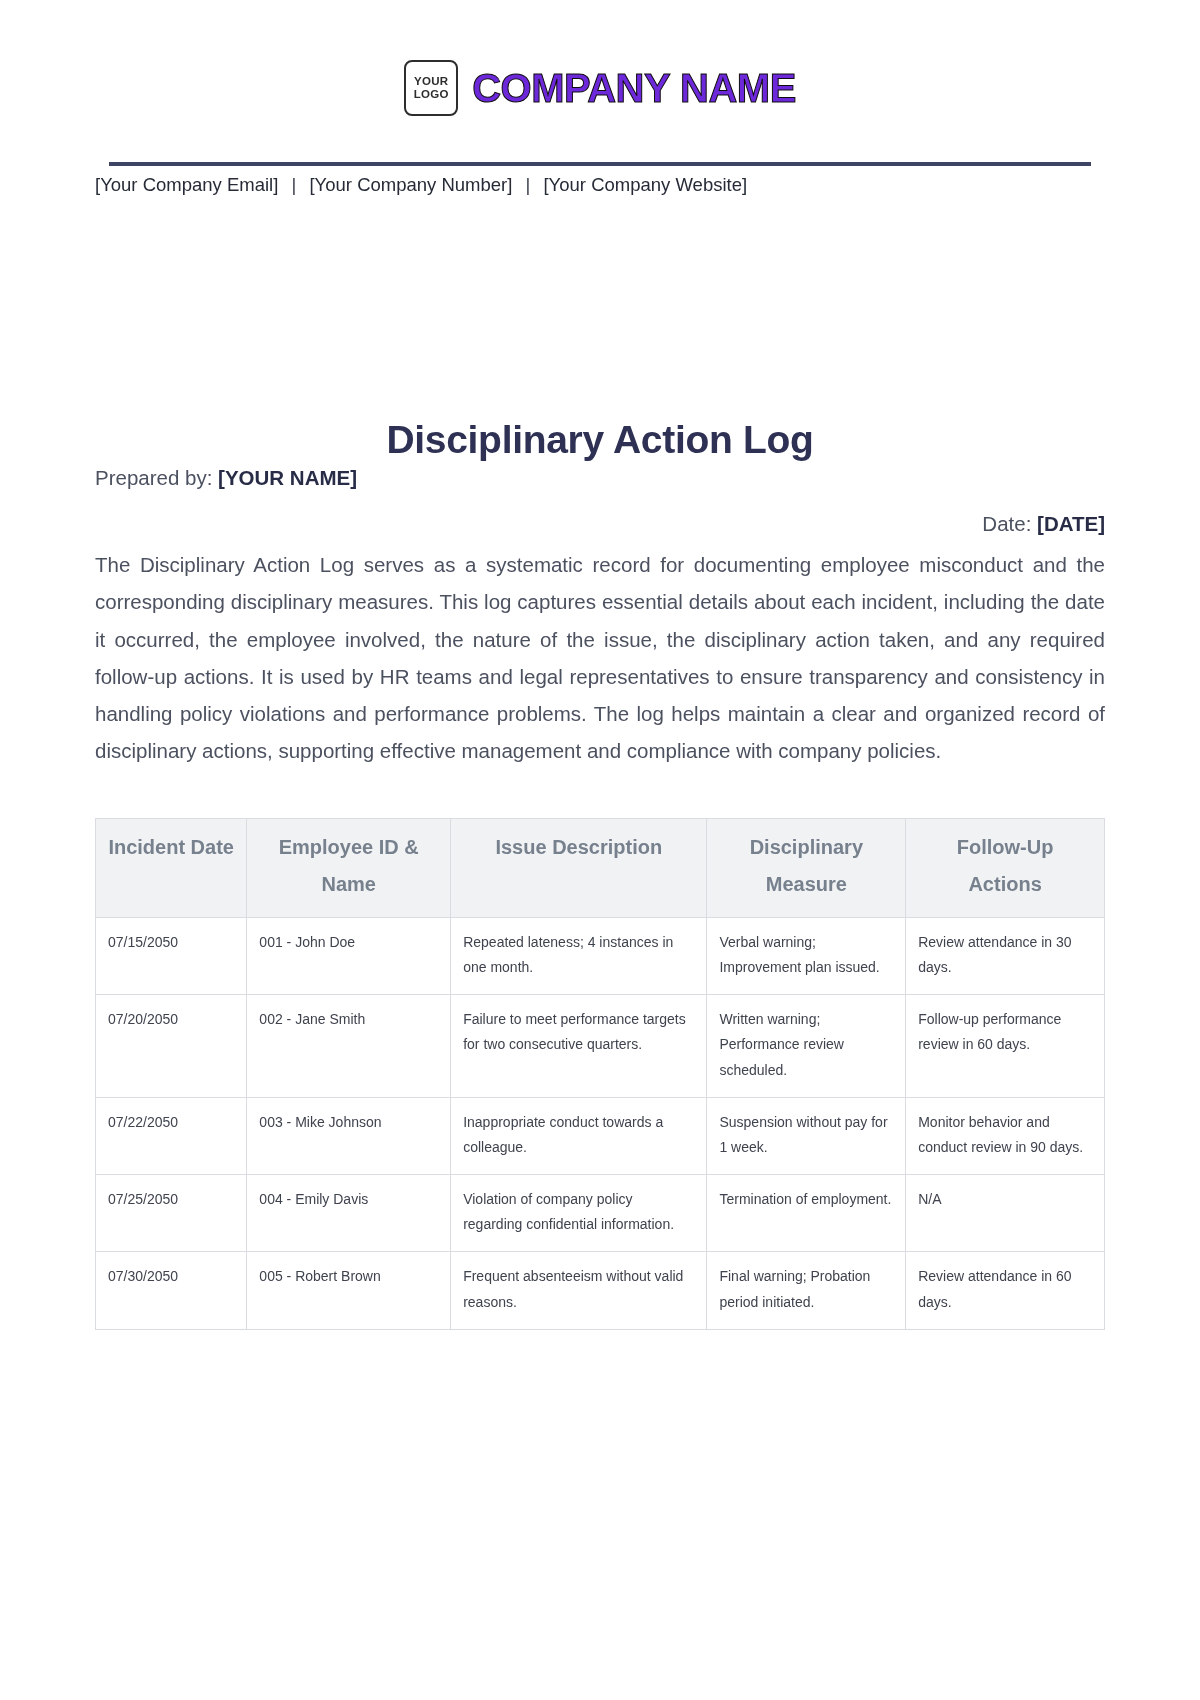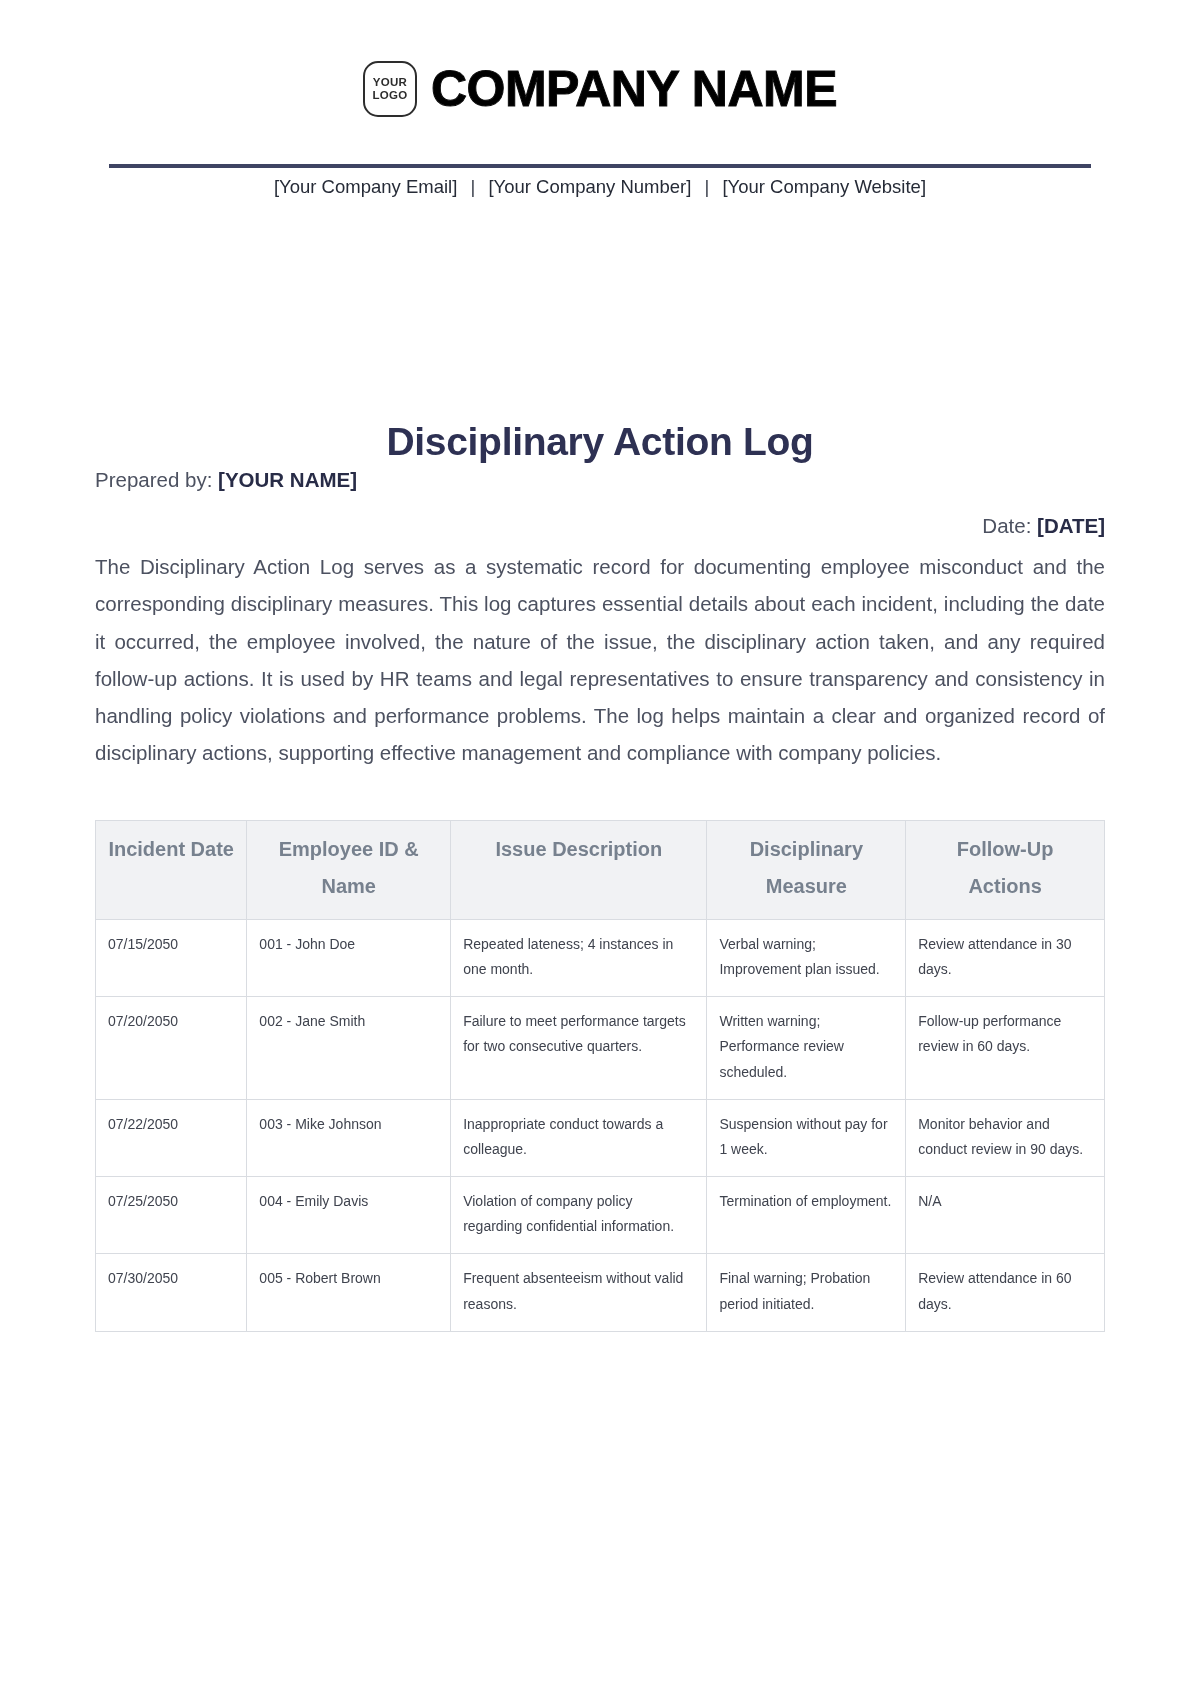--- a/index.html
+++ b/index.html
@@ -13,31 +13,31 @@
   html,body{
     width:1200px;height:1700px;overflow:hidden;background:#ffffff;
     font-family:"Liberation Sans","DejaVu Sans",sans-serif;
     -webkit-font-smoothing:antialiased;
   }
   .page{width:1010px;margin:0 auto;padding-top:60px;}
 
   
   .brand-row{display:flex;justify-content:center;align-items:center;gap:14px;}
   .logo-box{
-    width:54px;height:56px;border:2.5px solid #2d2d2d;border-radius:15px;
+    width:54px;height:56px;border:2.5px solid #2d2d2d;border-radius:8px;
     display:flex;flex-direction:column;align-items:center;justify-content:center;
     font-size:11.5px;font-weight:700;line-height:1.15;color:#2d2d2d;
     letter-spacing:.3px;text-align:center;flex:0 0 auto;
   }
   .company-name{
-    font-size:50px;font-weight:800;color:#000000;letter-spacing:-.5px;
+    font-size:40px;font-weight:800;color:#6d28d9;letter-spacing:-.5px;
     -webkit-text-stroke:1px #0c0c0c;white-space:nowrap;
   }
   .rule{height:4px;background:var(--accent-rule);width:982px;margin:46px auto 0;}
-  .contact-line{margin-top:8px;text-align:center;font-size:18.5px;color:#262b37;}
+  .contact-line{margin-top:8px;text-align:left;font-size:18.5px;color:#262b37;}
   .contact-line .sep{margin:0 8px;color:#3a3f4b;}
 
   
   .doc-title{
     margin-top:222px;text-align:center;font-size:39px;font-weight:700;
     color:var(--title);letter-spacing:-.3px;
   }
   .byline{margin-top:4px;font-size:20.5px;color:#4c5160;}
   .byline .label{color:#4c5160;}
   .byline .value{font-weight:700;color:#282c47;}

